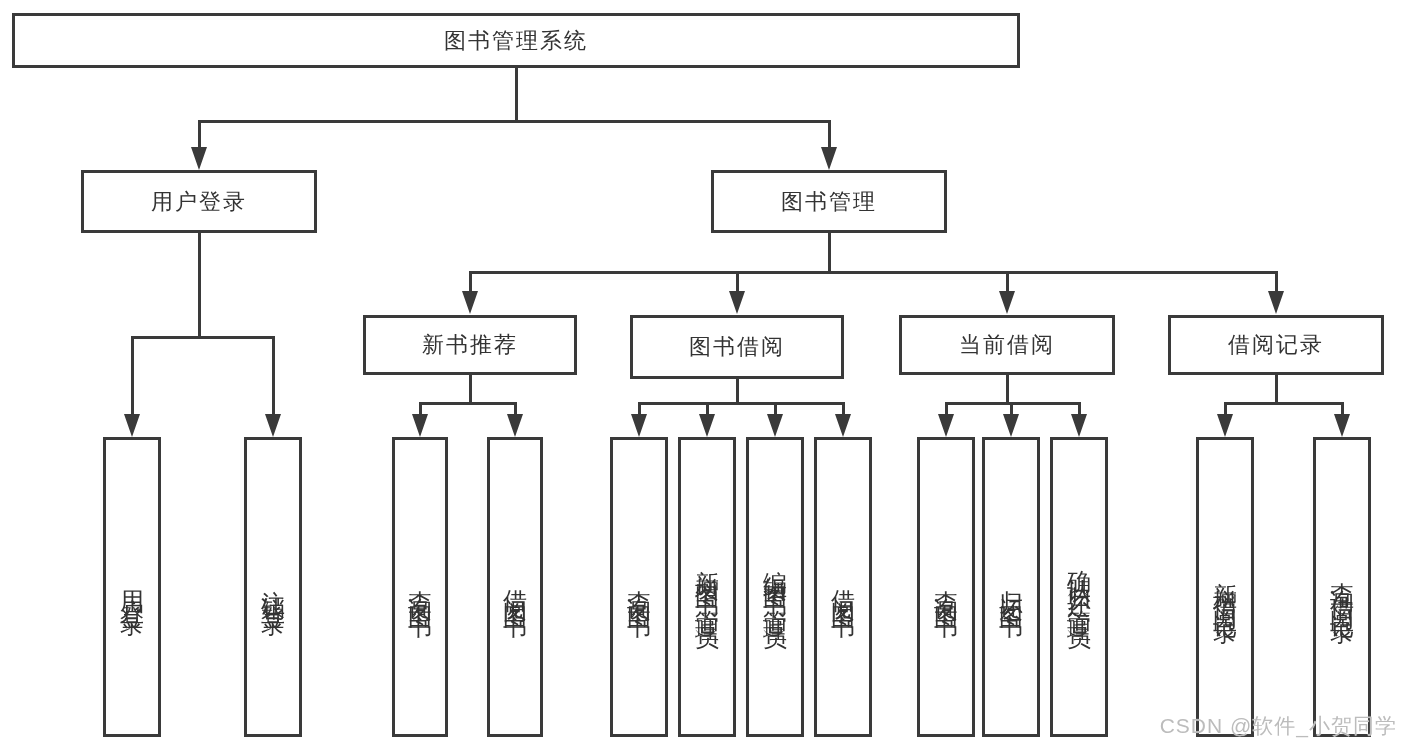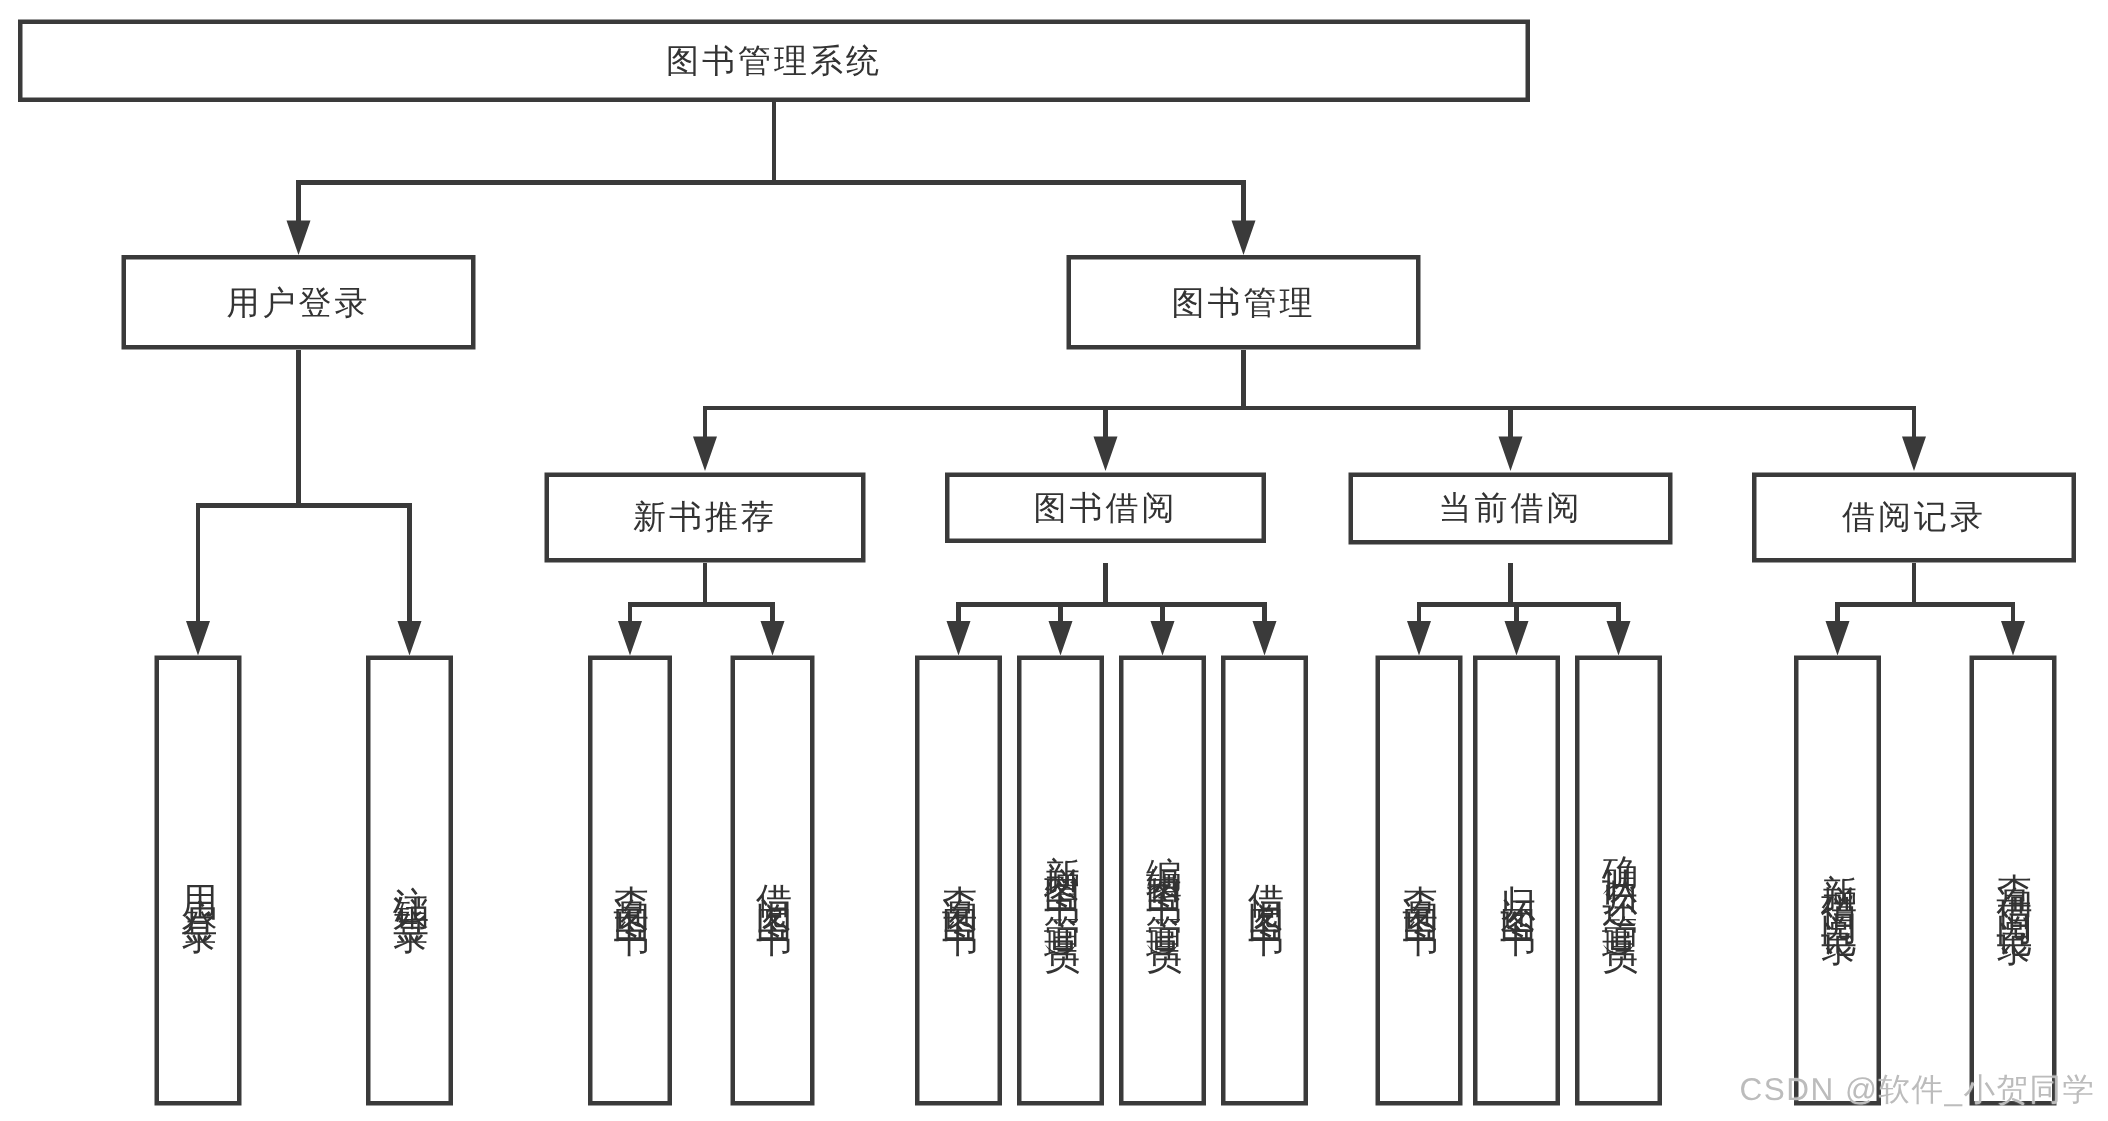--- a/index.html
+++ b/index.html
@@ -103,24 +103,24 @@
   <div class="node" style="left:81px;top:170px;width:236px;height:63px">
     <span class="hlabel">用户登录</span>
   </div>
   <div class="node" style="left:363px;top:315px;width:214px;height:60px">
     <span class="hlabel">新书推荐</span>
   </div>
 
   <div class="node" style="left:711px;top:170px;width:236px;height:63px">
     <span class="hlabel">图书管理</span>
   </div>
-  <div class="node" style="left:630px;top:315px;width:214px;height:47px">
+  <div class="node" style="left:630px;top:315px;width:214px;height:64px">
     <span class="hlabel">图书借阅</span>
   </div>
-  <div class="node" style="left:899px;top:315px;width:216px;height:48px">
+  <div class="node" style="left:899px;top:315px;width:216px;height:60px">
     <span class="hlabel">当前借阅</span>
   </div>
   <div class="node" style="left:1168px;top:315px;width:216px;height:60px">
     <span class="hlabel">借阅记录</span>
   </div>
 
   <div class="node leaf" style="left:103px;width:58px">
     <span class="vlabel">用户登录</span>
   </div>
   <div class="node leaf" style="left:244px;width:58px">

